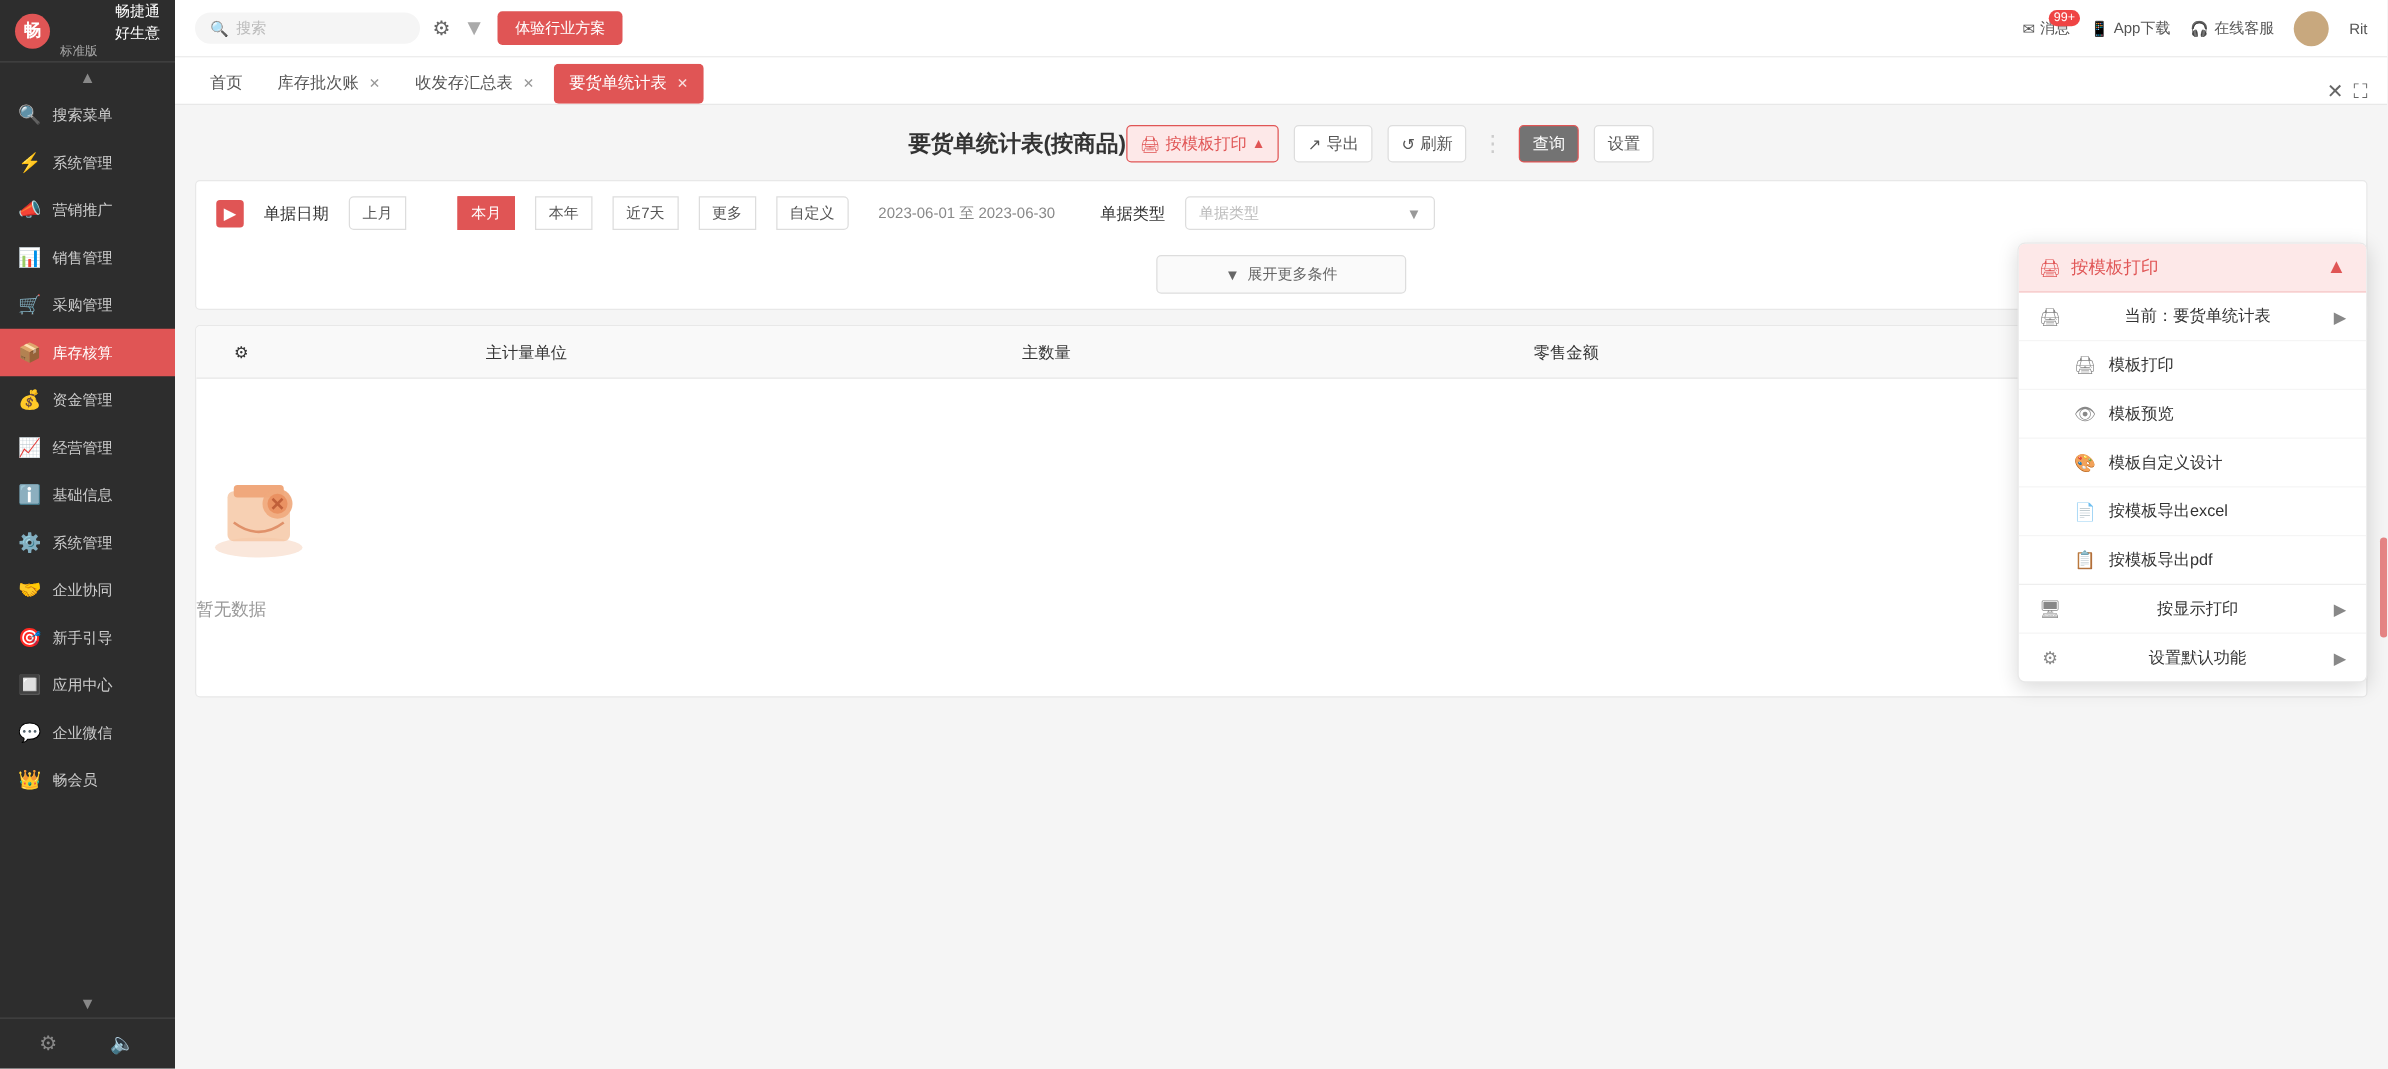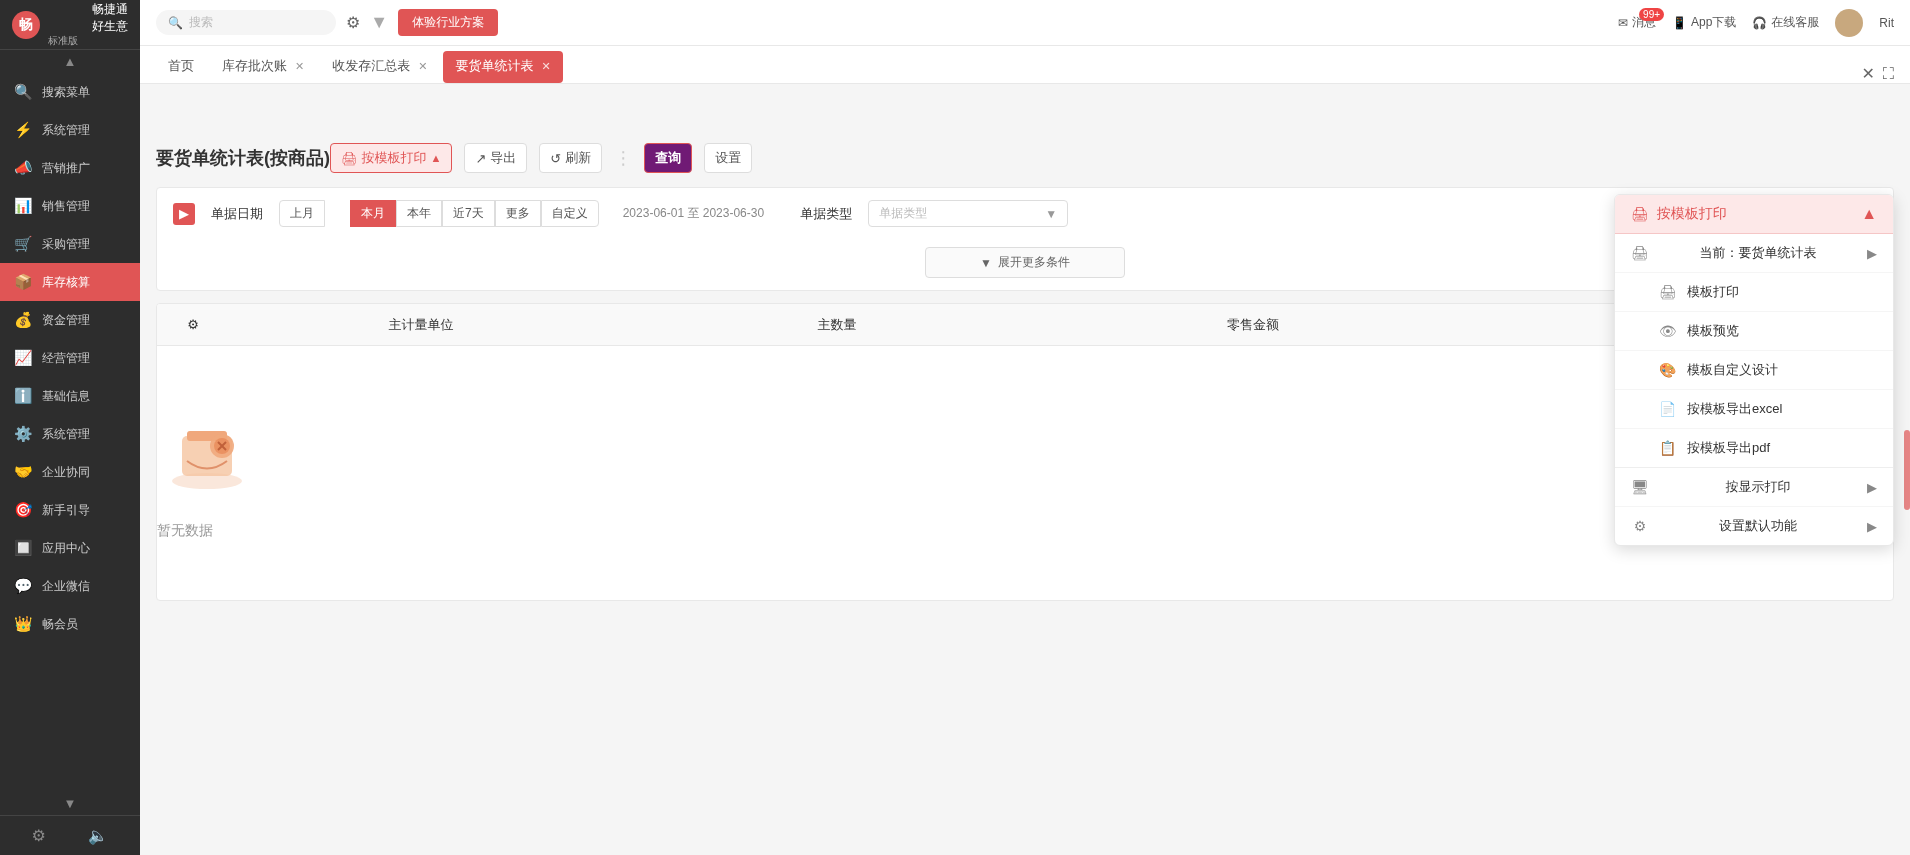--- a/index.html
+++ b/index.html
@@ -210,23 +210,22 @@
       overflow: auto;
       padding: 16px;
       background: #f5f5f5;
       position: relative;
     }
 
     
     .page-header {
       display: flex;
       align-items: center;
-      justify-content: flex-start;
+      justify-content: center;
       margin-bottom: 14px;
-      margin-top: 43px;
     }
     .page-title {
       font-size: 18px;
       font-weight: bold;
       color: #333;
     }
     .page-actions {
       display: flex;
       align-items: center;
       gap: 12px;
@@ -238,24 +237,23 @@
       font-size: 13px;
       cursor: pointer;
       color: #555;
       padding: 5px 10px;
       border: 1px solid #ddd;
       border-radius: 4px;
       background: white;
       position: relative;
     }
     .page-action-btn.primary-action {
-      background: #701a75;
+      background: #737373;
       color: white;
       border-color: #e05555;
-      font-weight: bold;
     }
     .page-action-btn.active-dropdown {
       background: #fde8e8;
       border-color: #e05555;
       color: #e05555;
     }
 
     
     .filter-bar {
       background: white;
@@ -284,21 +282,21 @@
       background: #fafafa;
       margin-top: 10px;
       width: 200px;
       margin-left: auto;
       margin-right: auto;
     }
     .filter-label { font-size: 13px; color: #333; white-space: nowrap; }
     .filter-toggle-group {
       display: flex;
       align-items: flex-start;
-      gap: 0;
+      gap: 16px;
     }
     .filter-toggle-btn {
       padding: 4px 10px;
       font-size: 12px;
       cursor: pointer;
       border: 1px solid #ddd;
       background: #fff;
       color: #555;
       first-child { border-radius: 4px 0 0 4px; }
       last-child { border-radius: 0 4px 4px 0; }

